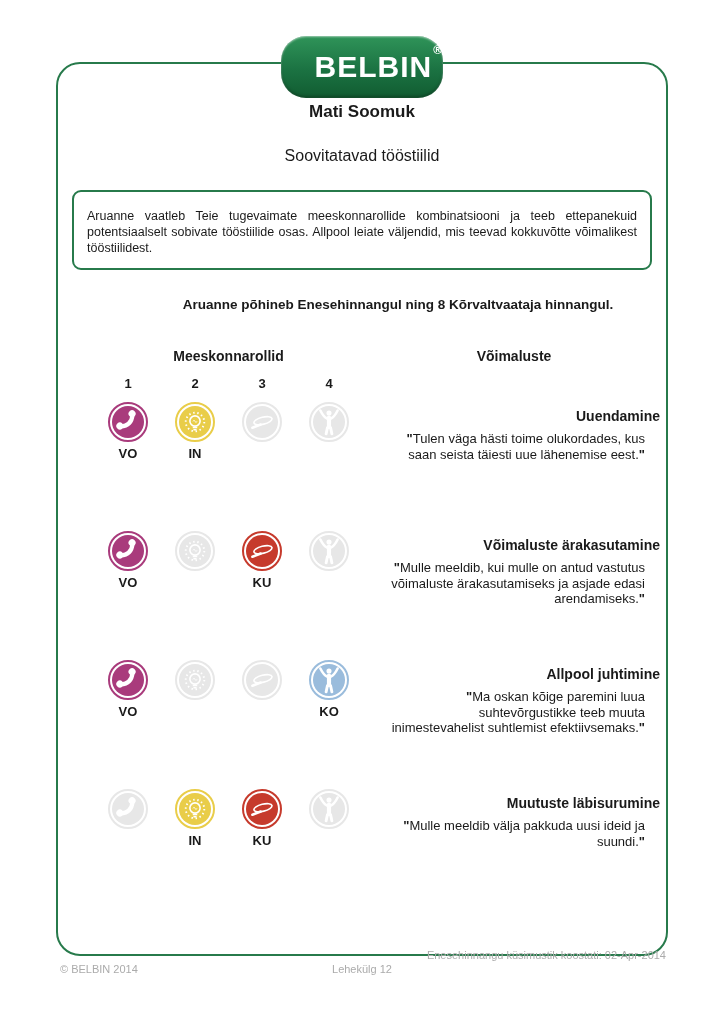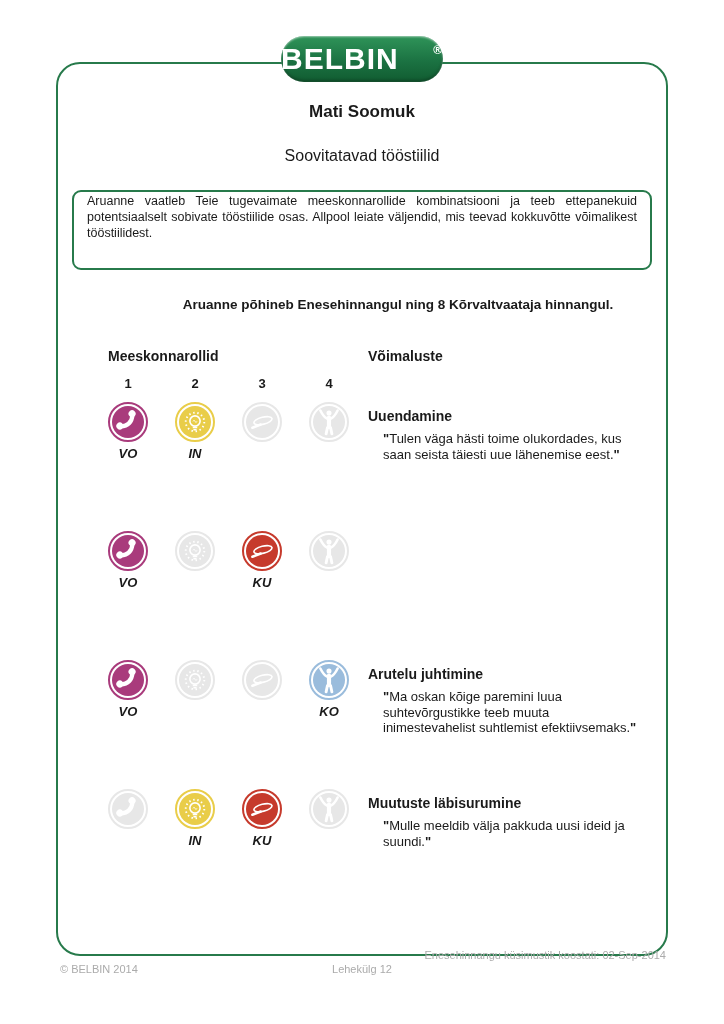--- a/index.html
+++ b/index.html
@@ -11,59 +11,59 @@
 
   
   .page-border{
     left:56px;top:62px;width:608px;height:890px;
     border:2px solid #277a4b;border-radius:24px;
   }
 
   
   .logo{
     left:50%;top:36px;transform:translateX(-50%);
-    width:162px;height:46px;border-radius:25px;
+    width:162px;height:62px;border-radius:25px;
     background:linear-gradient(180deg,#2f9459 0%,#1b7242 55%,#115c31 100%);
     box-shadow:inset 0 1px 2px rgba(255,255,255,.55), inset 0 -2px 3px rgba(0,0,0,.25);
-    display:flex;align-items:center;justify-content:space-between;
+    display:flex;align-items:center;justify-content:flex-end;
     color:#fff;font-weight:bold;font-size:30px;letter-spacing:1px;
   }
   .logo .reg{font-size:12px;font-weight:bold;align-self:flex-start;margin-top:7px;margin-left:1px;}
 
   .person-name{left:0;top:102px;width:100%;text-align:center;font-size:17px;font-weight:bold;}
   .report-subtitle{left:0;top:147px;width:100%;text-align:center;font-size:16px;}
 
   .intro-box{
     left:72px;top:190px;width:580px;height:80px;box-sizing:border-box;
-    border:2px solid #277a4b;border-radius:9px;padding:1px 13px;
+    border:2px solid #277a4b;border-radius:9px;padding:16px 13px;
     font-size:12.5px;line-height:16px;text-align:justify;
   }
 
   .basis-line{left:0;top:297px;width:100%;text-align:center;font-size:13.5px;font-weight:bold;margin-left:36px;}
 
-  .col-header{font-size:14px;font-weight:bold;}
+  .col-header{font-size:14px;font-weight:bold;text-align:center;}
   .col-header.left{left:108px;top:348px;width:241px;}
   .col-header.right{left:368px;top:348px;width:292px;}
 
   .icon-grid{display:grid;grid-template-columns:repeat(4,40px);column-gap:27px;}
   .numbers-row{left:108px;top:376px;}
   .numbers-row .num{width:40px;text-align:center;font-size:13px;font-weight:bold;}
 
   .ts-row{left:0;width:100%;height:110px;}
   .ts-row .icons{position:absolute;left:108px;top:0;}
   .icon-cell{display:flex;flex-direction:column;align-items:center;}
   .role-icon{
     width:40px;height:40px;border-radius:50%;
     border:2px solid var(--c);padding:2px;box-sizing:border-box;background:#fff;
   }
   .role-icon .inner{width:32px;height:32px;border-radius:50%;background:var(--c);}
   .role-icon svg{display:block;width:32px;height:32px;}
-  .role-label{margin-top:4px;font-size:13px;font-weight:bold;height:15px;font-style:italic;}
-
-  .ts-row .text{position:absolute;left:368px;top:6px;width:292px;text-align:left;}
+  .role-label{margin-top:4px;font-size:13px;font-weight:bold;height:15px;}
+
+  .ts-row .text{position:absolute;left:368px;top:6px;width:292px;text-align:right;}
   .workstyle-title{font-size:14px;font-weight:bold;margin-bottom:7px;}
   .workstyle-quote{font-size:13px;line-height:15.5px;max-width:262px;margin:0 auto;}
   .workstyle-quote b{font-weight:bold;}
 
   .footer{color:#ababab;font-size:11px;}
   .footer-copyright{left:60px;top:963px;}
   .footer-page{left:0;top:963px;width:100%;text-align:center;}
   .footer-dates{right:58px;top:948px;text-align:right;line-height:15px;}
 </style>
 </head>
@@ -220,20 +220,24 @@
                   <path d="M77 14 Q67 34 56 39" stroke-width="8"></path>
                   <path d="M45 68 L41 87" stroke-width="9"></path>
                   <path d="M55 68 L59 87" stroke-width="9"></path>
                 </g>
               </svg>
             </div>
           </div>
           <div class="role-label"></div>
         </div>
       </div>
+      <div class="text">
+        <div class="workstyle-title">Võimaluste ärakasutamine</div>
+        <div class="workstyle-quote"><b>"</b><span>Mulle meeldib, kui mulle on antud vastutus võimaluste ärakasutamiseks ja asjade edasi arendamiseks.</span><b>"</b></div>
+      </div>
     </div>
     <div class="abs ts-row" style="top: 660px;">
       <div class="icons icon-grid">
         <div class="icon-cell">
           <div class="role-icon" style="--c: #A93B7C;">
             <div class="inner">
               <svg viewBox="0 0 100 100">
                 <g transform="rotate(-45 50 50)">
                   <path d="M24 44 Q50 66 76 44" fill="none" stroke="#fff" stroke-width="13" stroke-linecap="round"></path>
                   <circle cx="23" cy="41" r="11" fill="#fff"></circle>
@@ -285,21 +289,21 @@
                   <path d="M45 68 L41 87" stroke-width="9"></path>
                   <path d="M55 68 L59 87" stroke-width="9"></path>
                 </g>
               </svg>
             </div>
           </div>
           <div class="role-label">KO</div>
         </div>
       </div>
       <div class="text">
-        <div class="workstyle-title">Arutelu juhtimine</div>
+        <div class="workstyle-title">Allpool juhtimine</div>
         <div class="workstyle-quote"><b>"</b><span>Ma oskan kõige paremini luua suhtevõrgustikke teeb muuta inimestevahelist suhtlemist efektiivsemaks.</span><b>"</b></div>
       </div>
     </div>
     <div class="abs ts-row" style="top: 789px;">
       <div class="icons icon-grid">
         <div class="icon-cell">
           <div class="role-icon" style="--c: #E7E7E7;">
             <div class="inner">
               <svg viewBox="0 0 100 100">
                 <g transform="rotate(-45 50 50)">
@@ -362,14 +366,14 @@
       <div class="text">
         <div class="workstyle-title">Muutuste läbisurumine</div>
         <div class="workstyle-quote"><b>"</b><span>Mulle meeldib välja pakkuda uusi ideid ja suundi.</span><b>"</b></div>
       </div>
     </div>
   </div>
 
 <div class="abs footer footer-copyright">© BELBIN 2014</div>
 <div class="abs footer footer-page">Lehekülg 12</div>
 <div class="abs footer footer-dates">
-  <div>Enesehinnangu küsimustik koostati: 02-Sep-2014</div>
+  <div>Enesehinnangu küsimustik koostati: 02-Apr-2014</div>
 </div>
 
 </body></html>

